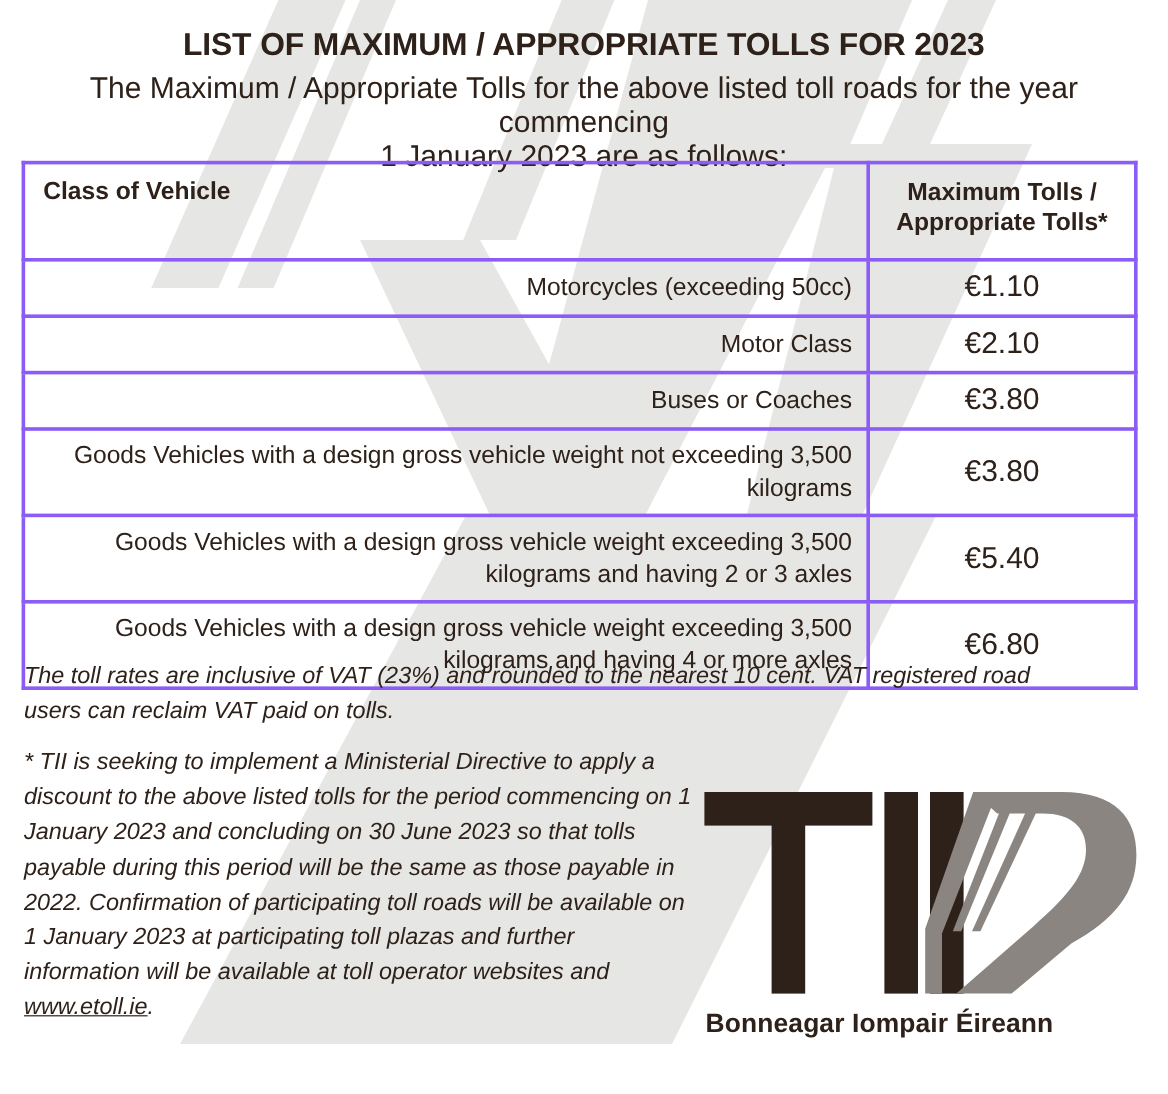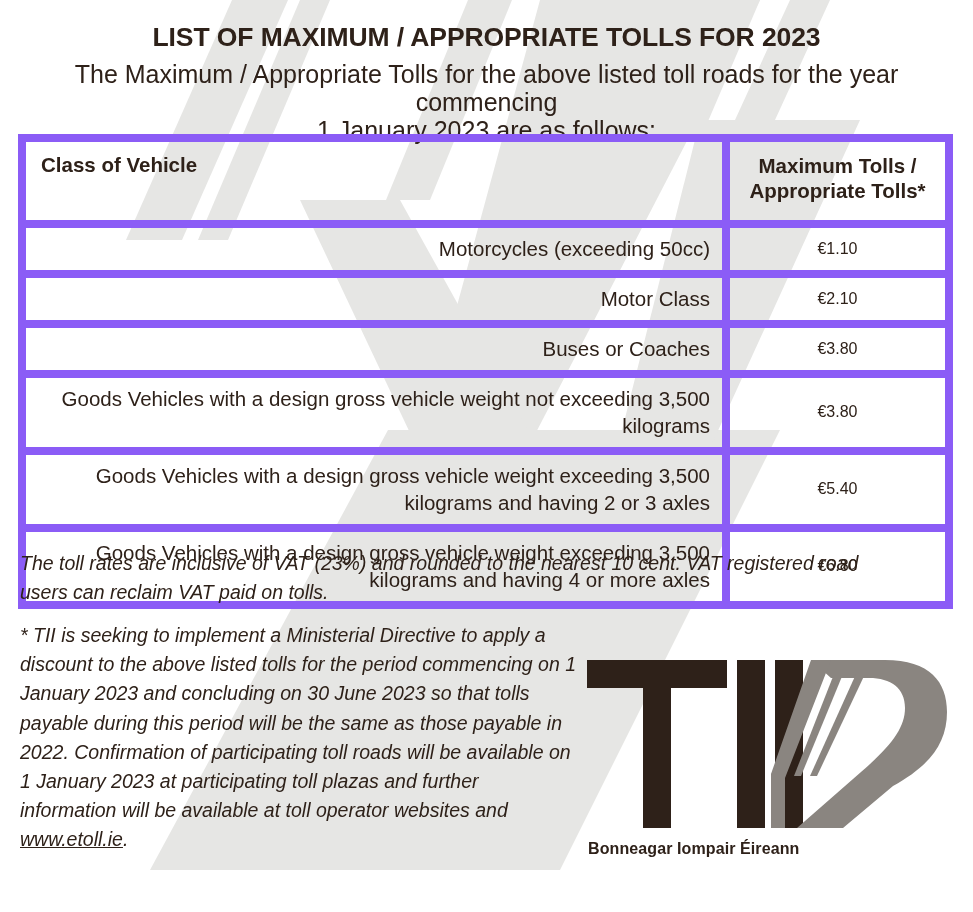--- a/index.html
+++ b/index.html
@@ -57,21 +57,21 @@
   
   .toll-table {
     position: absolute;
     left: 18px;
     top: 134px;
     width: 927px;
     border-collapse: collapse;
     table-layout: fixed;
   }
   .toll-table td, .toll-table th {
-    border: 8px solid #8b5cf6;
+    border: 3px solid #8b5cf6;
     padding: 0;
     vertical-align: middle;
     color: #2e2119;
     background: transparent;
   }
   .col-class { width: 704px; }
   .col-toll  { width: 223px; }
 
   .toll-table th.hdr-class {
     text-align: left;
@@ -89,21 +89,21 @@
     vertical-align: top;
   }
   .toll-table td.cell-class {
     text-align: right;
     font-size: 20.5px;
     line-height: 27px;
     padding: 7px 12px 8px 15px;
   }
   .toll-table td.cell-toll {
     text-align: center;
-    font-size: 16px;
+    font-size: 25px;
     padding: 7px 6px 8px 6px;
     margin-top: 34px;
   }
 
   
   .note-vat {
     position: absolute;
     left: 20px; top: 549px;
     width: 880px;
     font-size: 19.5px;
@@ -131,21 +131,21 @@
     left: 585px;
     top: 658px;
     width: 370px;
     height: 240px;
   }
   .logo-mark { position: absolute; left: 0; top: 0; }
   .logo-line1 {
     position: absolute;
     left: 3px;
     top: 182px;
-    font-size: 16px;
+    font-size: 22px;
     font-weight: bold;
     color: #2e2119;
     letter-spacing: 0.1px;
     white-space: nowrap;
   }
   .logo-line2 {
     position: absolute;
     left: 3px;
     top: 211px;
     font-size: 25.5px;

